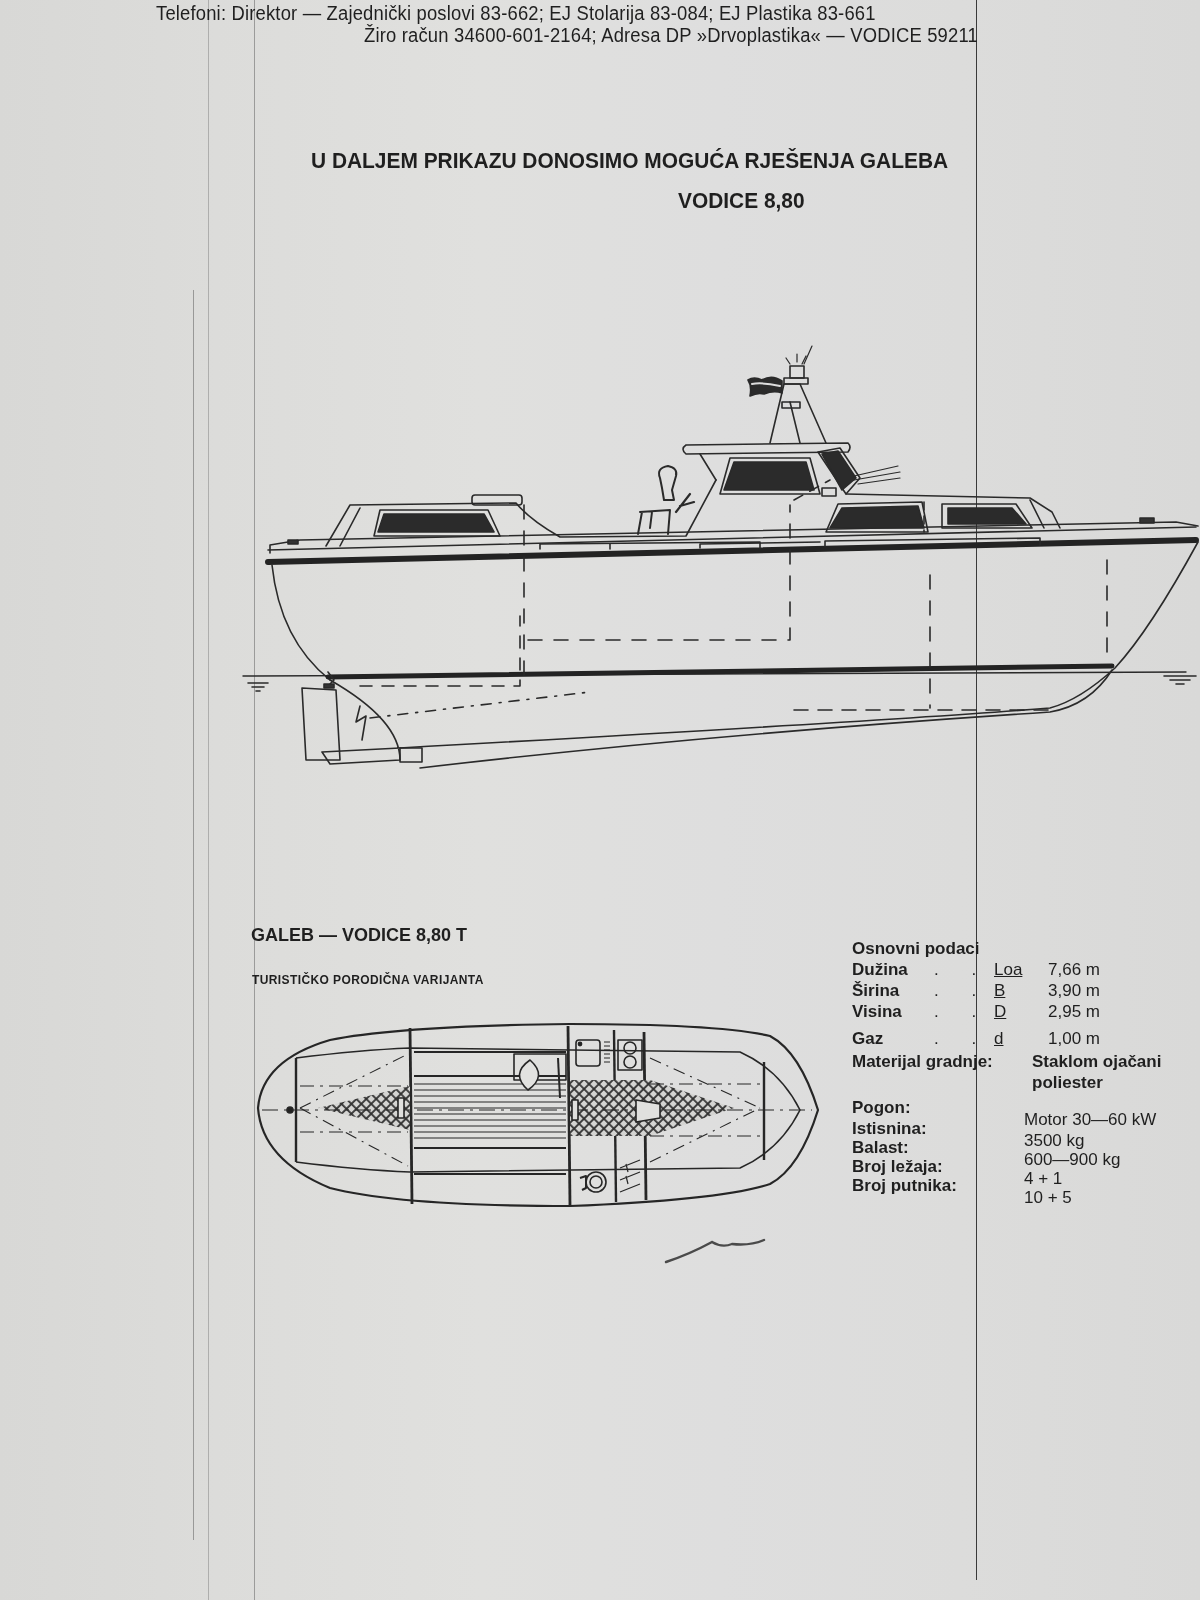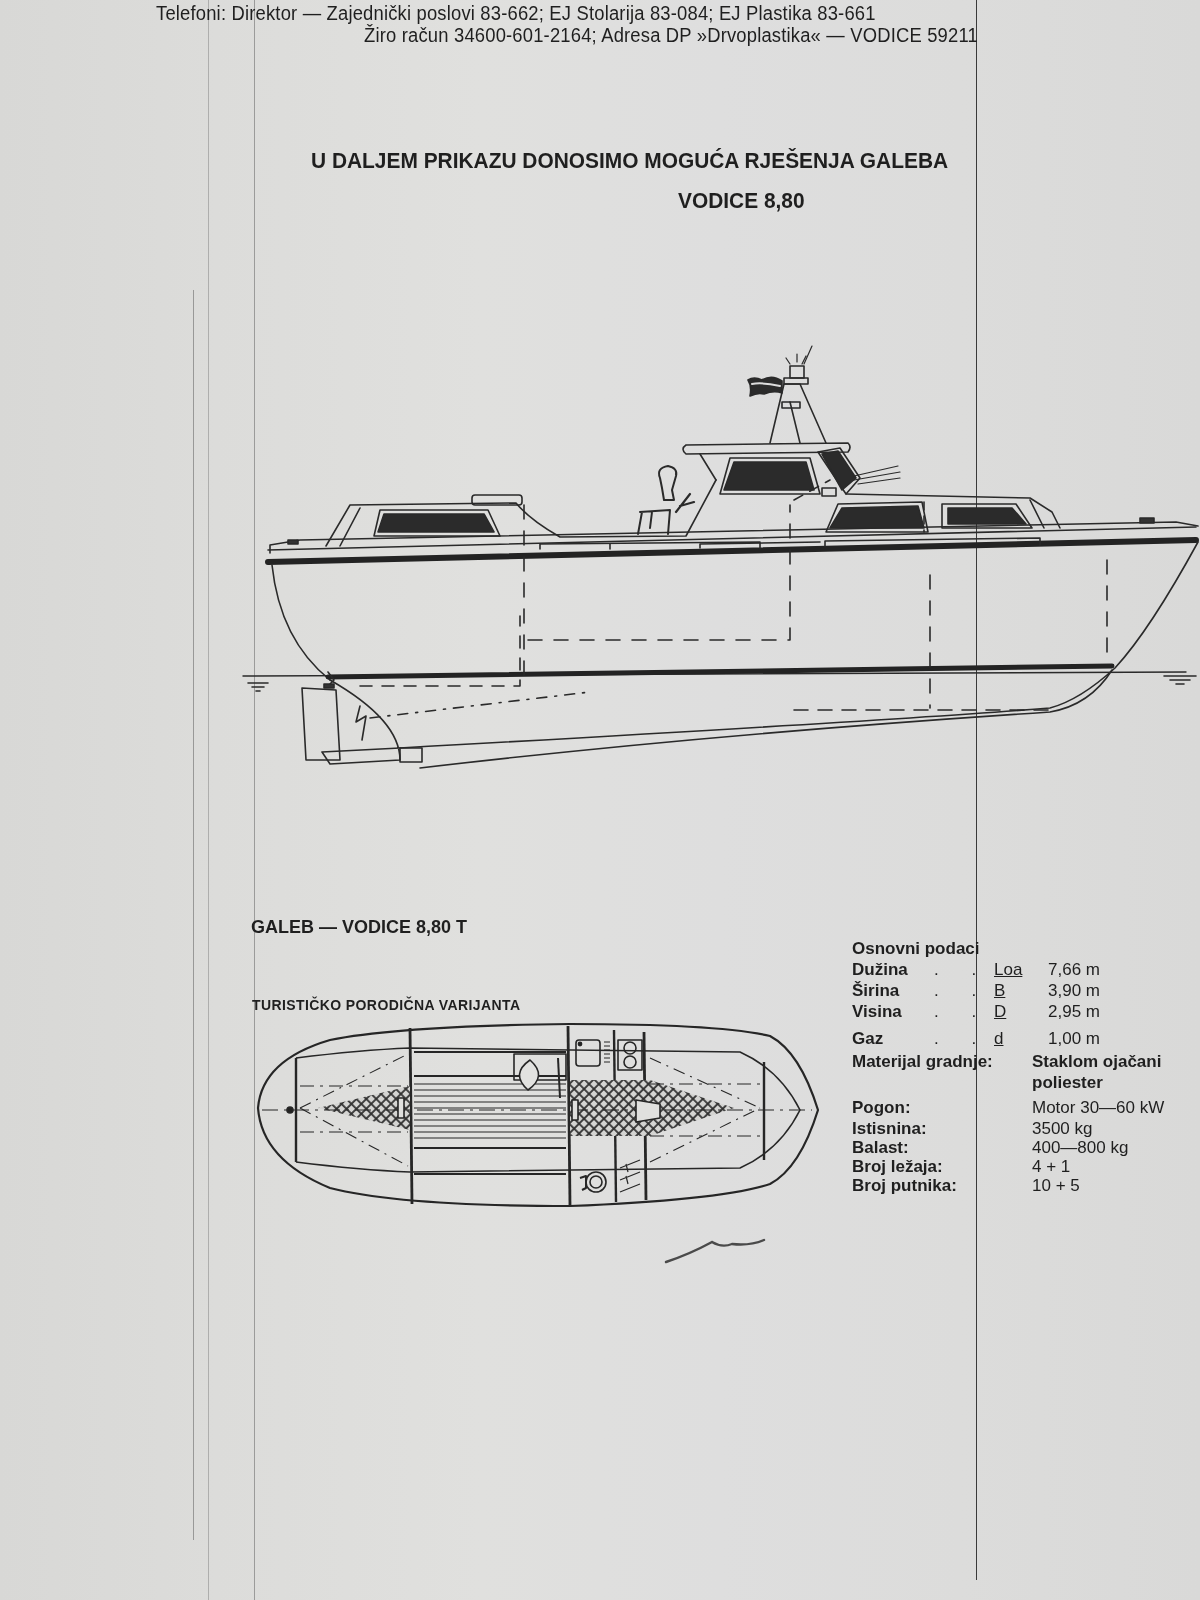--- a/index.html
+++ b/index.html
@@ -23,34 +23,34 @@
   .header-line.l1 { top: 2px; left: 108px; text-align: left; white-space: nowrap; }
   .header-line.l2 { top: 24px; left: 316px; text-align: left; white-space: nowrap; }
 
   .title {
     position: absolute; font-weight: bold; font-size: 22px; white-space: nowrap;
     transform: scaleX(0.95); transform-origin: left;
   }
   .title.t1 { left: 311px; top: 148px; }
   .title.t2 { left: 678px; top: 188px; }
 
-  .sub-title { position: absolute; font-weight: bold; white-space: nowrap; }
+  .sub-title { position: absolute; font-weight: bold; white-space: nowrap; margin-top: 8px; }
   .sub-title.s1 { left: 251px; top: 917px; font-size: 18px; }
-  .sub-title.s2 { left: 252px; top: 997px; font-size: 14px; letter-spacing: 0.4px; }
+  .sub-title.s2 { left: 252px; top: 965px; font-size: 12px; letter-spacing: 0.4px; }
 
   svg.drawing { position: absolute; left: 0; top: 0; }
 
   .specs { position: absolute; left: 852px; top: 938px; font-size: 17px; line-height: 21px; }
   .spec-row { position: relative; height: 21px; white-space: nowrap; }
   .spec-row .lbl { position: absolute; left: 0; font-weight: bold; }
   .spec-row .dots { position: absolute; left: 82px; letter-spacing: 14px; }
   .spec-row .sym { position: absolute; left: 142px; text-decoration: underline; }
   .spec-row .val { position: absolute; left: 196px; }
   .spec-row.mat .val { left: 180px; font-weight: bold; }
-  .spec-row.wide .val { left: 180px; }
+  .spec-row.wide .val { left: 172px; margin-top: 12px; }
   .spec-head { height: 21px; }
 </style>
 </head>
 <body>
 
 <div class="fold a"></div>
 <div class="fold b"></div>
 <div class="fold d"></div>
 <div class="fold c"></div>
 
@@ -234,21 +234,21 @@
   <div class="spec-row wide" style="margin-top:4px">
     <span class="lbl">Pogon:</span>
     <span class="val">Motor 30—60 kW</span>
   </div>
   <div class="spec-row wide" style="height:19px">
     <span class="lbl">Istisnina:</span>
     <span class="val">3500 kg</span>
   </div>
   <div class="spec-row wide" style="height:19px">
     <span class="lbl">Balast:</span>
-    <span class="val">400—800 kg</span>
+    <span class="val">600—900 kg</span>
   </div>
   <div class="spec-row wide" style="height:19px">
     <span class="lbl">Broj ležaja:</span>
     <span class="val">4 + 1</span>
   </div>
   <div class="spec-row wide" style="height:19px">
     <span class="lbl">Broj putnika:</span>
     <span class="val">10 + 5</span>
   </div>
 </div>

